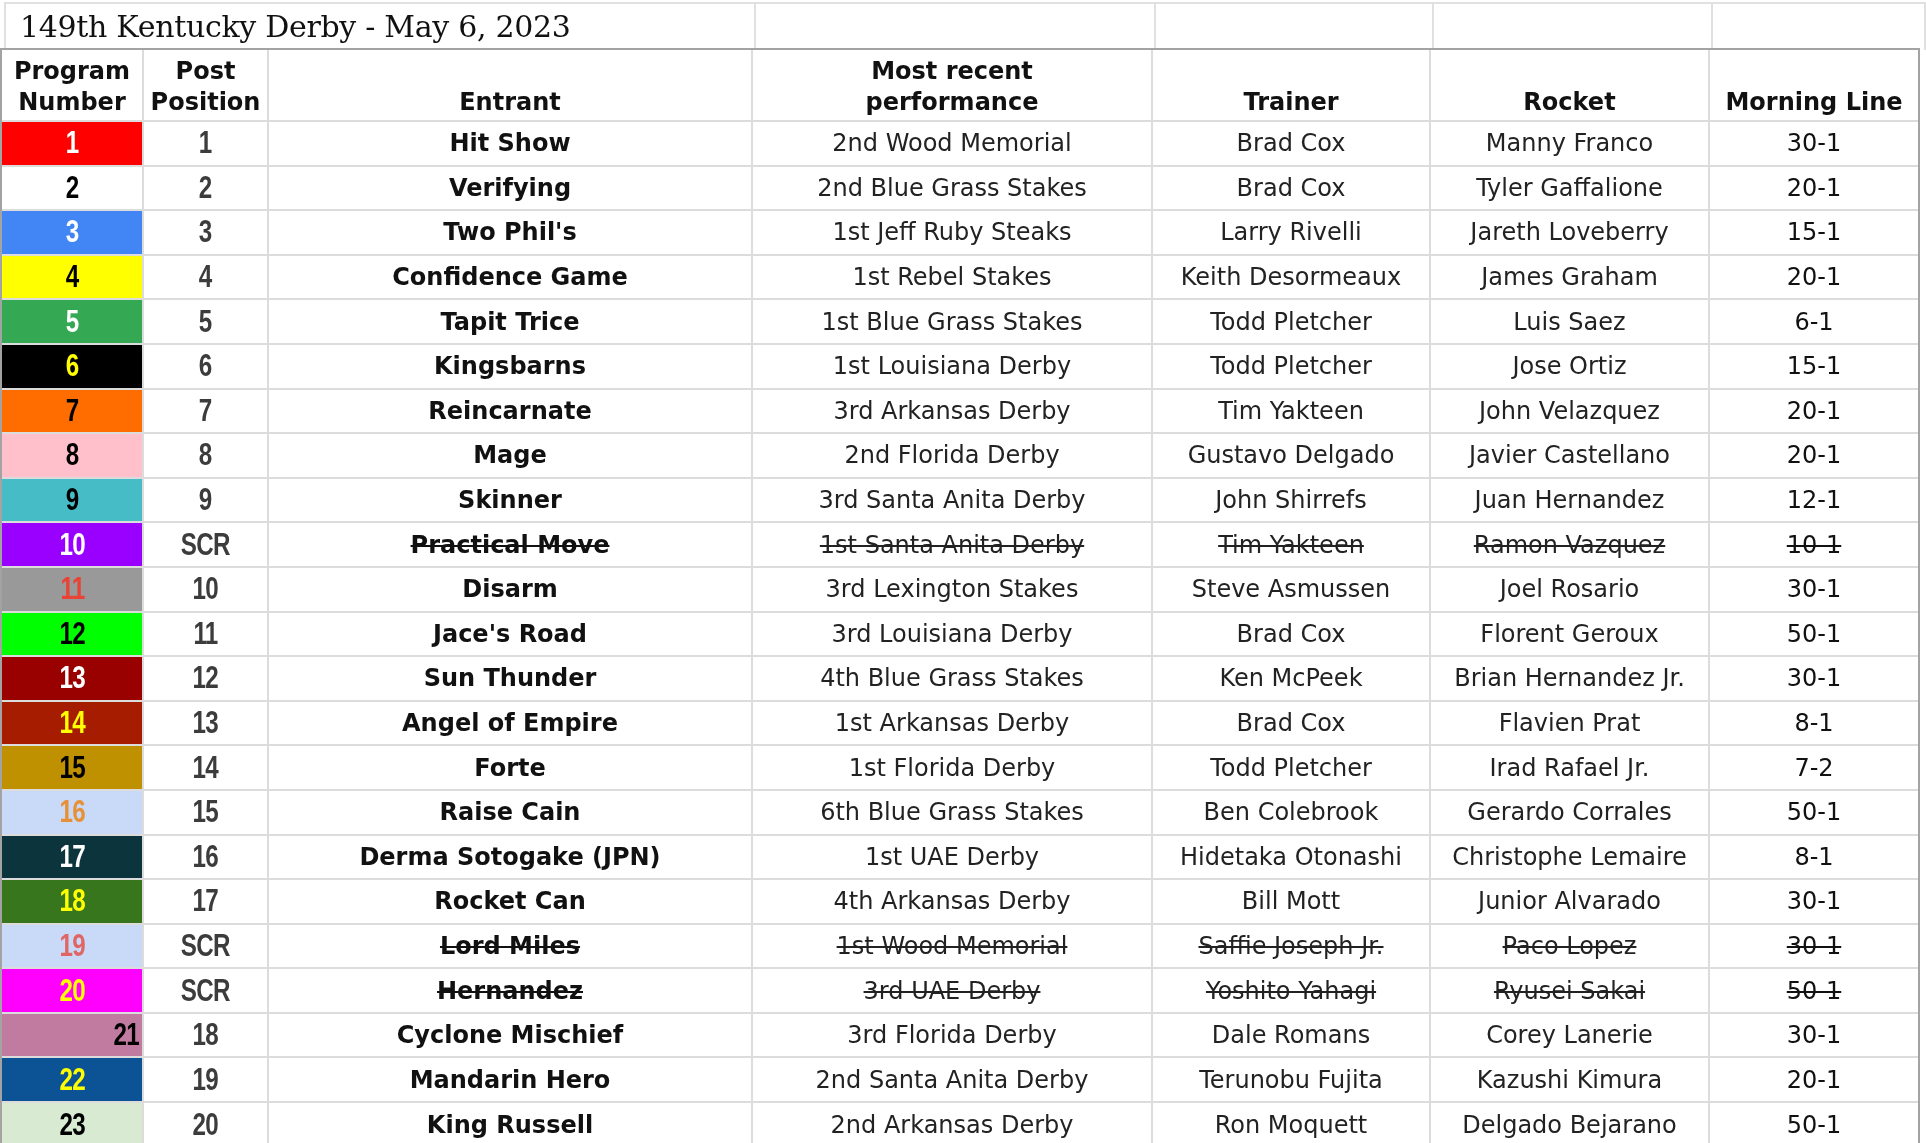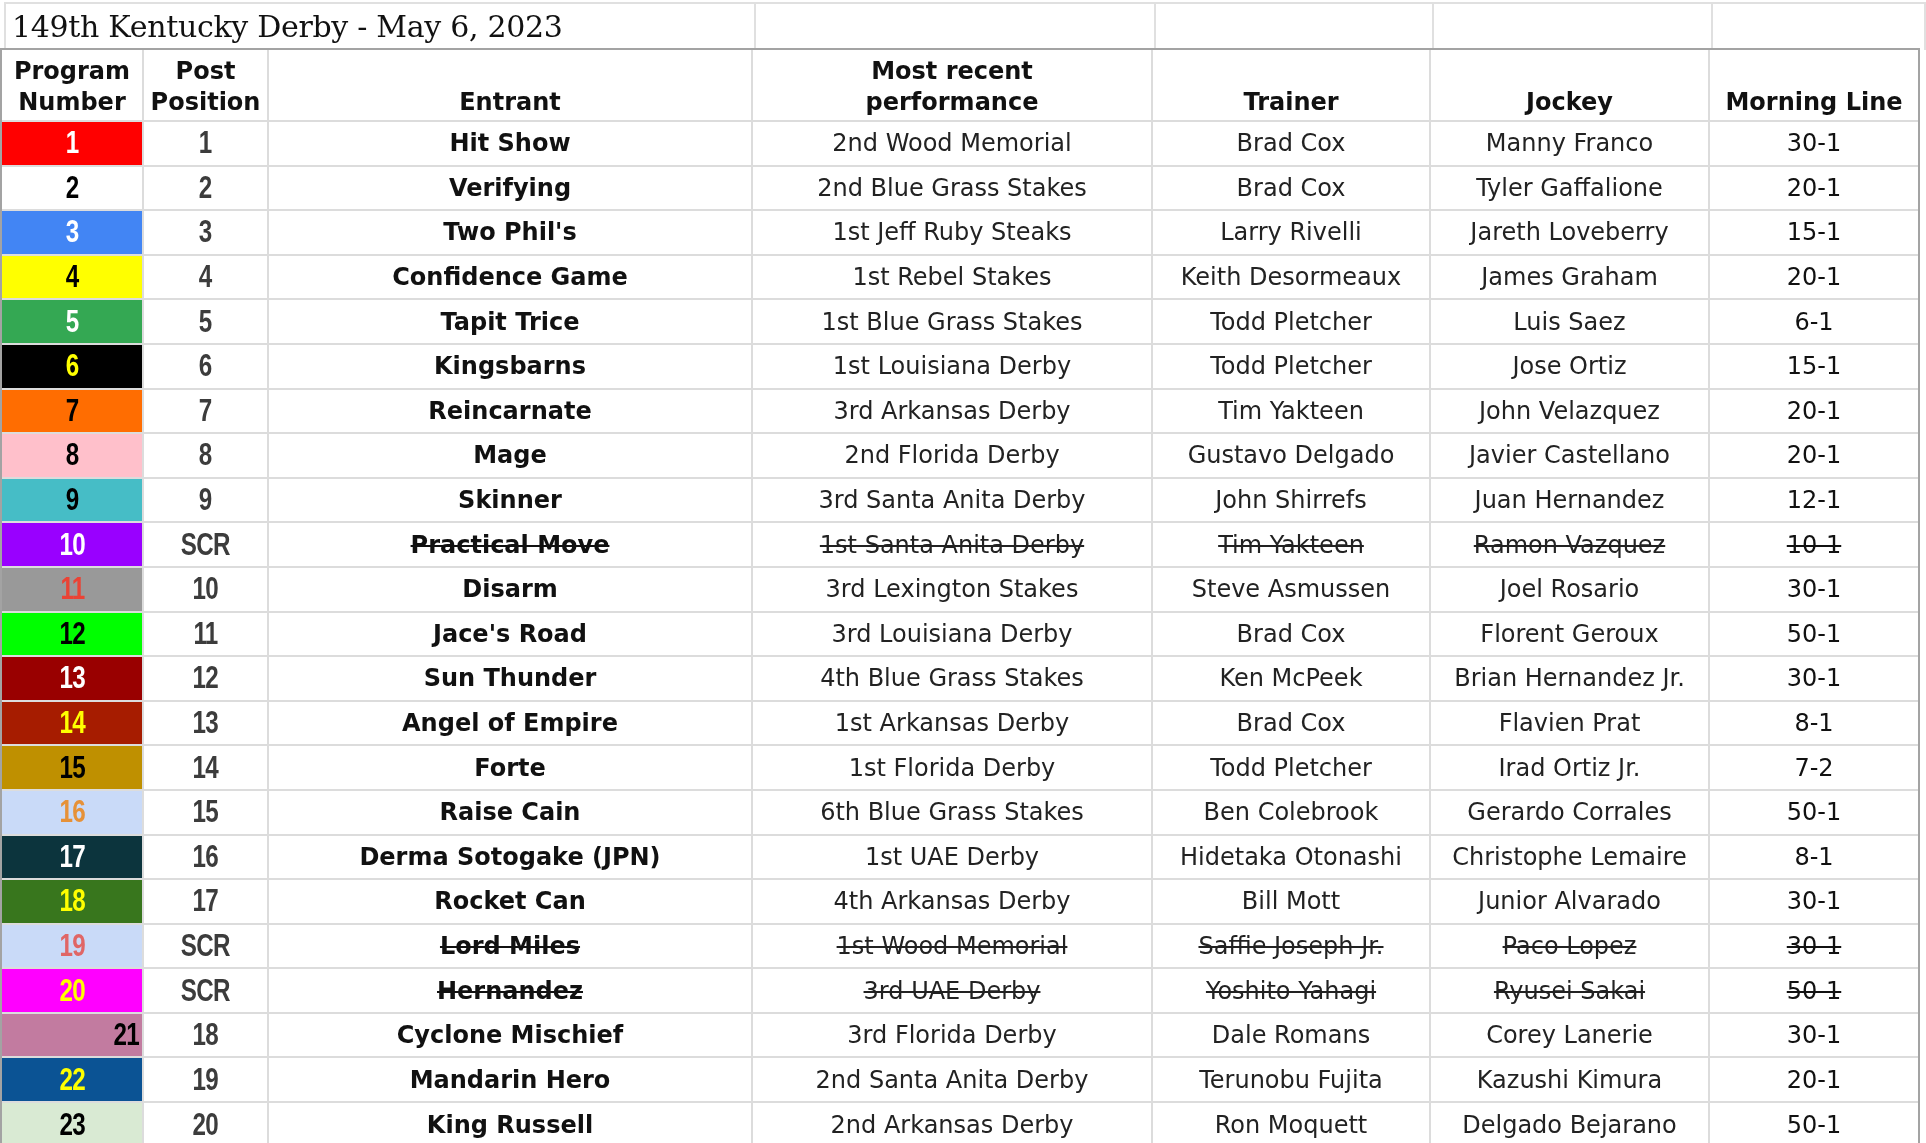--- a/index.html
+++ b/index.html
@@ -10,21 +10,21 @@
   .title-row {
     position: absolute; left: 4px; top: 2px; height: 46px; width: 1920px;
     display: grid;
     grid-template-columns: 750px 400px 278px 279px 213px;
     border-top: 2px solid #e0e0e0;
     border-left: 2px solid #e0e0e0;
   }
   .title-row > div { border-right: 2px solid #e0e0e0; box-sizing: border-box; }
   .title-text {
     font-family: "DejaVu Serif", "Liberation Serif", serif;
-    font-size: 30px; color: #111; line-height: 46px; padding-left: 6px;
+    font-size: 30px; color: #111; line-height: 46px; padding-left: 14px;
     white-space: nowrap; letter-spacing: -0.3px;
   }
 
   
   .grid {
     position: absolute; left: 0; top: 48px; width: 1920px; height: 1136px;
     box-sizing: border-box;
     border: 2px solid #a3a3a3;
     border-collapse: collapse;
   }
@@ -109,21 +109,21 @@
             <span class="hl">Entrant</span>
           </th>
           <th>
             <span class="hl">Most recent</span>
             <span class="hl">performance</span>
           </th>
           <th>
             <span class="hl">Trainer</span>
           </th>
           <th>
-            <span class="hl">Jockey</span>
+            <span class="hl">Rocket</span>
           </th>
           <th>
             <span class="hl">Morning Line</span>
           </th>
         </tr>
       </thead>
       <tbody id="rows">
           <tr>
     <td style="background: rgb(255, 0, 0);"><span class="prog" style="color: rgb(255, 255, 255);">1</span></td>
     <td><span class="post">1</span></td>
@@ -249,21 +249,21 @@
     <td><span class="plain">Brad Cox</span></td>
     <td><span class="plain">Flavien Prat</span></td>
     <td><span class="ml">8-1</span></td>
   </tr>
           <tr>
     <td style="background: rgb(191, 144, 0);"><span class="prog" style="color: rgb(0, 0, 0);">15</span></td>
     <td><span class="post">14</span></td>
     <td><span class="entrant">Forte</span></td>
     <td><span class="plain">1st Florida Derby</span></td>
     <td><span class="plain">Todd Pletcher</span></td>
-    <td><span class="plain">Irad Ortiz Jr.</span></td>
+    <td><span class="plain">Irad Rafael Jr.</span></td>
     <td><span class="ml">7-2</span></td>
   </tr>
           <tr>
     <td style="background: rgb(201, 218, 248);"><span class="prog" style="color: rgb(230, 145, 56);">16</span></td>
     <td><span class="post">15</span></td>
     <td><span class="entrant">Raise Cain</span></td>
     <td><span class="plain">6th Blue Grass Stakes</span></td>
     <td><span class="plain">Ben Colebrook</span></td>
     <td><span class="plain">Gerardo Corrales</span></td>
     <td><span class="ml">50-1</span></td>

